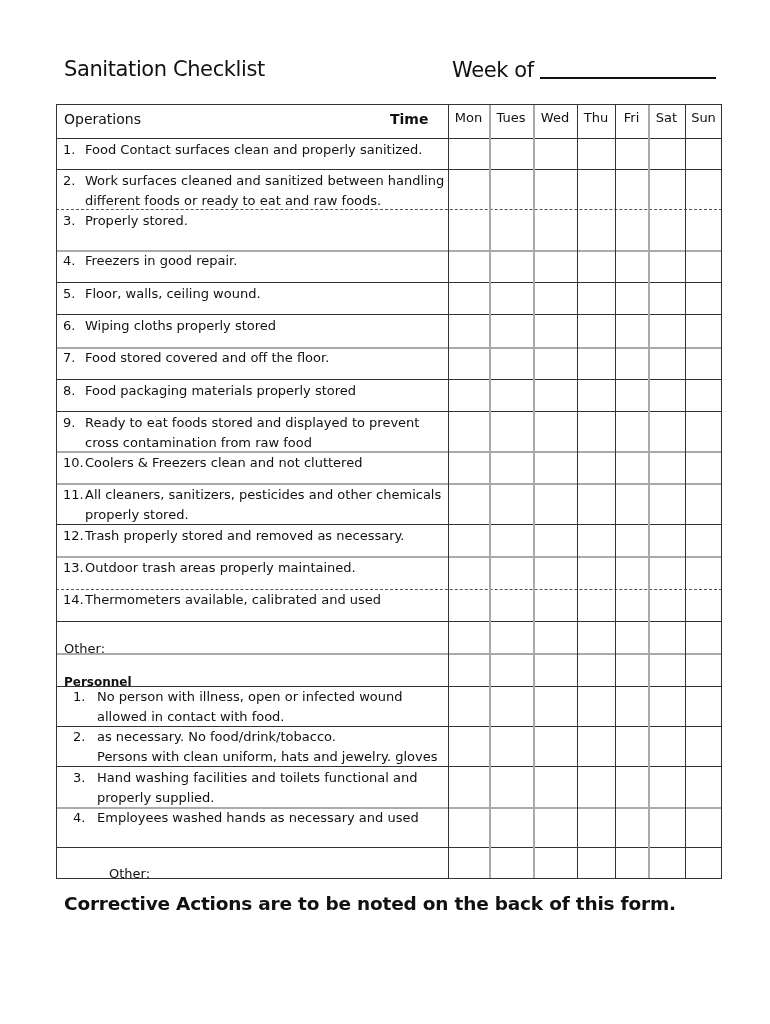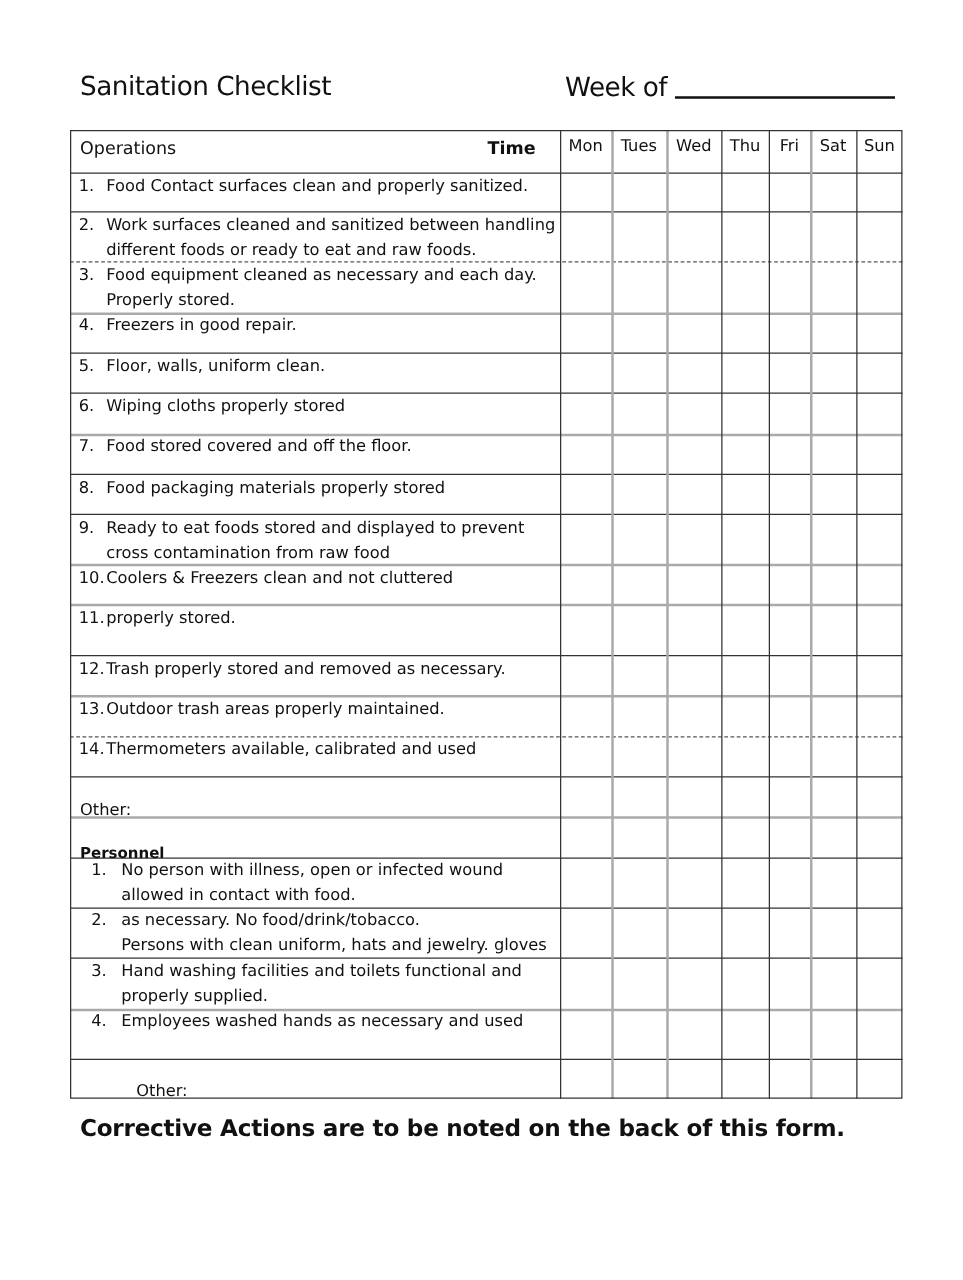--- a/index.html
+++ b/index.html
@@ -91,31 +91,30 @@
   <div class="item" style="left:7px;top:67px">
     <span class="num">2.</span>
     <span class="txt">
         <span class="txt2">Work surfaces cleaned and sanitized between handling</span>
         <span class="txt2">different foods or ready to eat and raw foods.</span>
       </span>
   </div>
   <div class="item" style="left:7px;top:107px">
     <span class="num">3.</span>
     <span class="txt">
-        <span class="txt2">Food equipment cleaned as necessary and each day.</span>
         <span class="txt2">Properly stored.</span>
       </span>
   </div>
   <div class="item" style="left:7px;top:147px">
     <span class="num">4.</span>
     <span class="txt">Freezers in good repair.</span>
   </div>
   <div class="item" style="left:7px;top:180px">
     <span class="num">5.</span>
-    <span class="txt">Floor, walls, uniform clean.</span>
+    <span class="txt">Floor, walls, ceiling wound.</span>
   </div>
   <div class="item" style="left:7px;top:212px">
     <span class="num">6.</span>
     <span class="txt">Wiping cloths properly stored</span>
   </div>
   <div class="item" style="left:7px;top:244px">
     <span class="num">7.</span>
     <span class="txt">Food stored covered and off the floor.</span>
   </div>
   <div class="item" style="left:7px;top:277px">
@@ -129,20 +128,21 @@
         <span class="txt2">cross contamination from raw food</span>
       </span>
   </div>
   <div class="item" style="left:7px;top:349px">
     <span class="num">10.</span>
     <span class="txt">Coolers &amp; Freezers clean and not cluttered</span>
   </div>
   <div class="item" style="left:7px;top:381px">
     <span class="num">11.</span>
     <span class="txt">
+        <span class="txt2">All cleaners, sanitizers, pesticides and other chemicals</span>
         <span class="txt2">properly stored.</span>
       </span>
   </div>
   <div class="item" style="left:7px;top:422px">
     <span class="num">12.</span>
     <span class="txt">Trash properly stored and removed as necessary.</span>
   </div>
   <div class="item" style="left:7px;top:454px">
     <span class="num">13.</span>
     <span class="txt">Outdoor trash areas properly maintained.</span>

